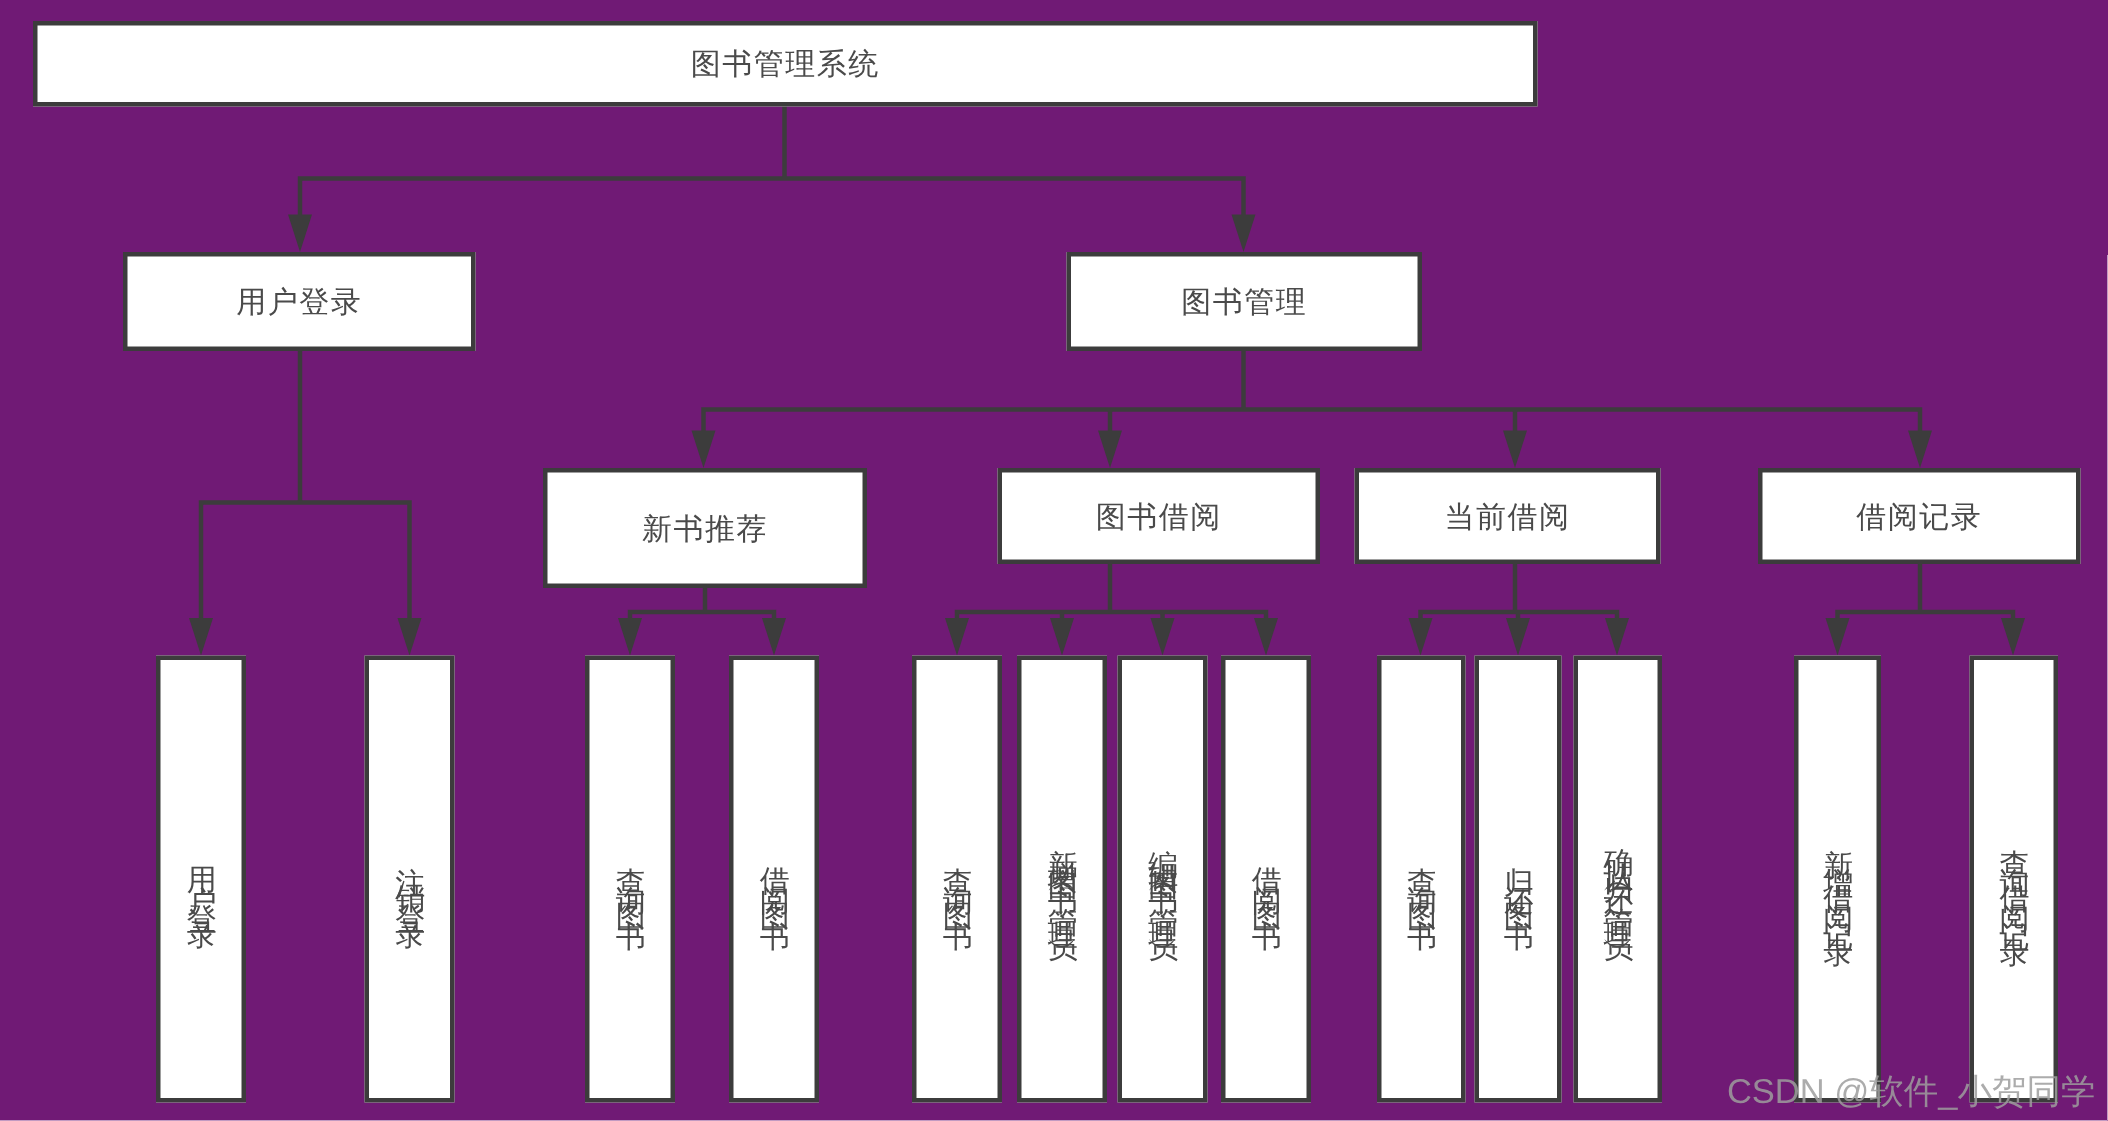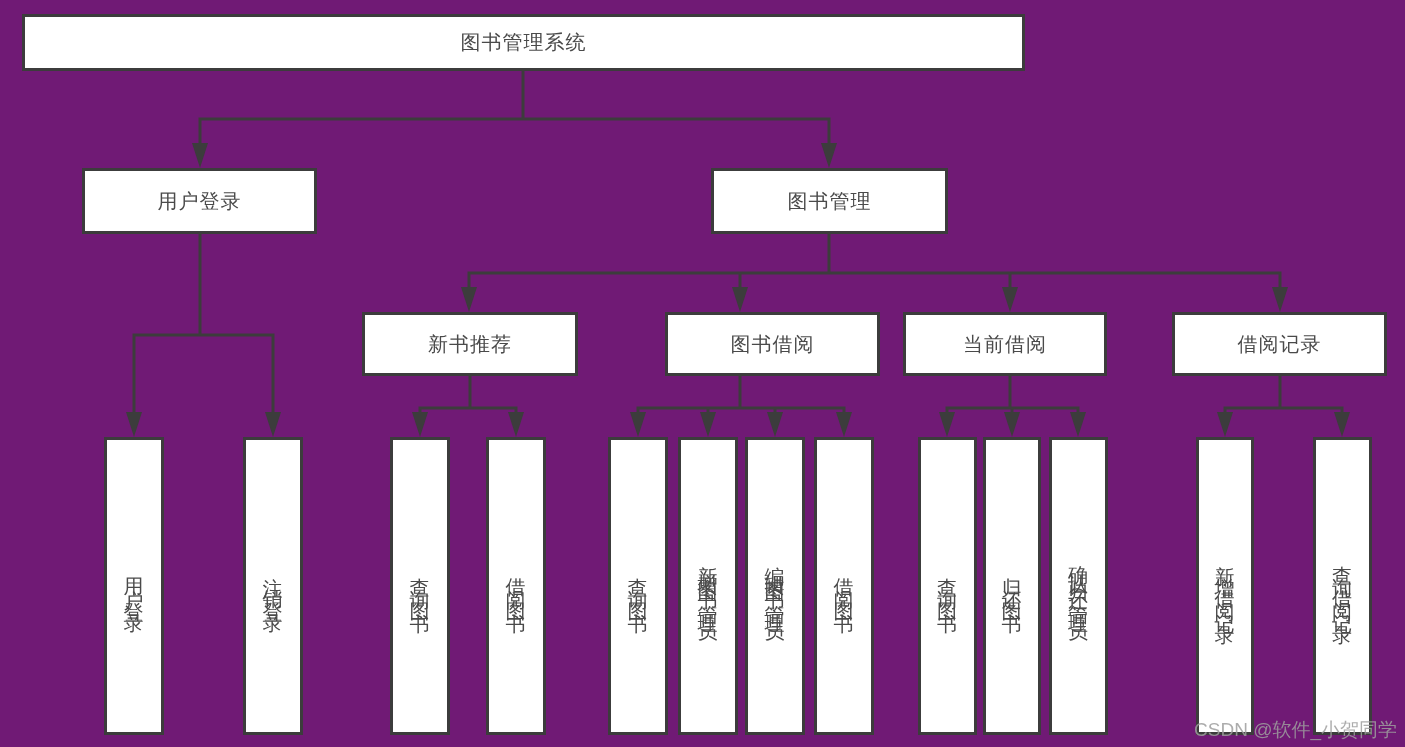--- a/index.html
+++ b/index.html
@@ -40,21 +40,21 @@
     color: #4a4a4a;
     letter-spacing: 12px;
     line-height: 1;
     white-space: nowrap;
   }
   .vlabel.tight { letter-spacing: 8px; }
   #watermark {
     position: absolute;
     right: 8px;
     bottom: 4px;
-    font-size: 19px;
+    font-size: 23px;
     color: rgba(158, 158, 158, 0.85);
     z-index: 5;
     white-space: nowrap;
   }
 </style>
 </head>
 <body>
 
 <div id="canvas">
 
@@ -95,21 +95,21 @@
     <span class="hlabel">图书管理系统</span>
   </div>
 
   <div class="box" style="left:82px; top:168px; width:235px; height:66px;">
     <span class="hlabel">用户登录</span>
   </div>
   <div class="box" style="left:711px; top:168px; width:237px; height:66px;">
     <span class="hlabel">图书管理</span>
   </div>
 
-  <div class="box" style="left:362px; top:312px; width:216px; height:64px;">
+  <div class="box" style="left:362px; top:312px; width:216px; height:80px;">
     <span class="hlabel">新书推荐</span>
   </div>
   <div class="box" style="left:633px; top:312px; width:215px; height:64px;margin-left:32px;">
     <span class="hlabel">图书借阅</span>
   </div>
   <div class="box" style="left:903px; top:312px; width:204px; height:64px;">
     <span class="hlabel">当前借阅</span>
   </div>
   <div class="box" style="left:1172px; top:312px; width:215px; height:64px;">
     <span class="hlabel">借阅记录</span>

